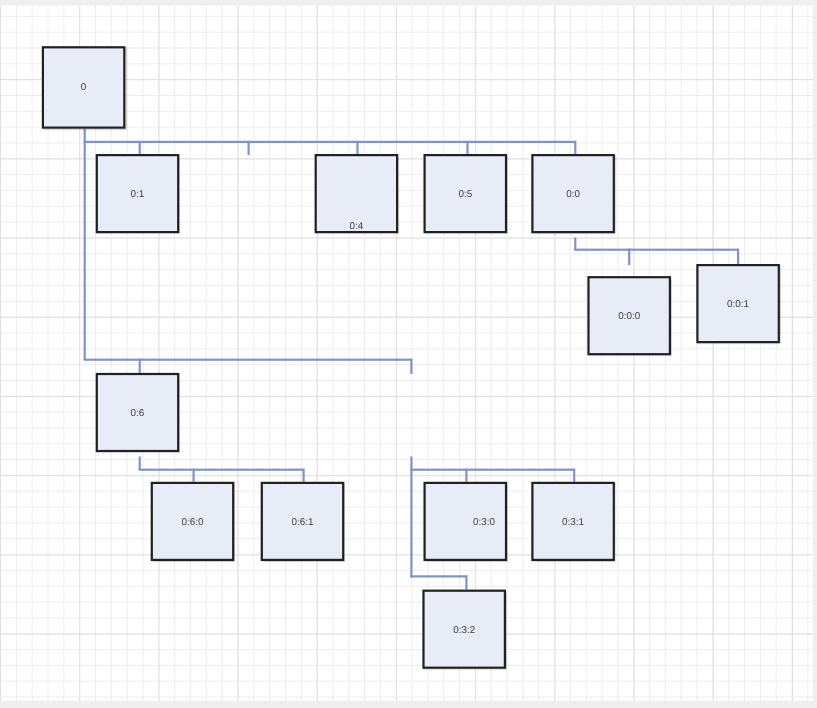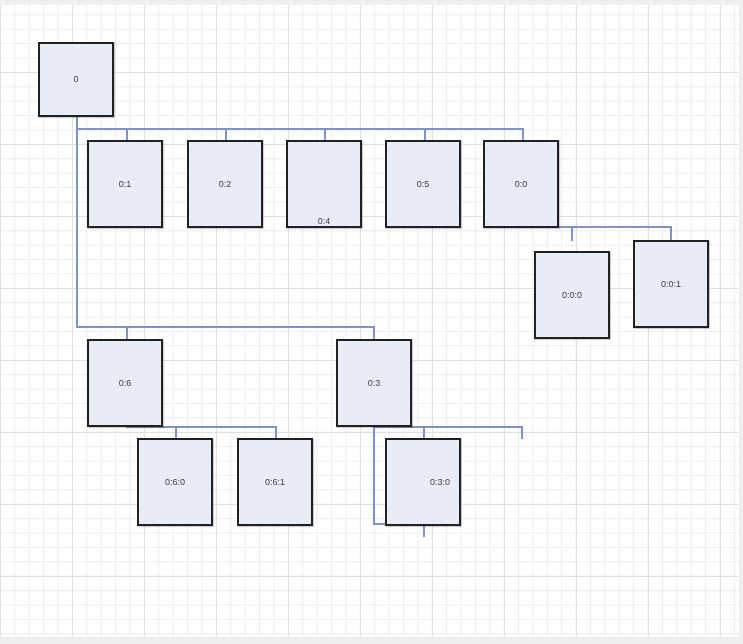--- a/index.html
+++ b/index.html
@@ -30,21 +30,21 @@
       linear-gradient(var(--grid-minor) 1px, transparent 1px),
       linear-gradient(90deg, var(--grid-minor) 1px, transparent 1px);
     background-size: 72px 72px, 72px 72px, 14.4px 14.4px, 14.4px 14.4px;
   }
   .strip { position: absolute; background: var(--frame-bg); z-index: 5; }
   .strip.top    { left: 0; top: 0; width: 743px; height: 5px; }
   .strip.right  { left: 739px; top: 0; width: 4px; height: 644px; }
   .strip.bottom { left: 0; top: 637px; width: 743px; height: 7px; }
   .node {
     position: absolute;
-    width: 76px; height: 88px;
+    width: 76px; height: 72px;
     background: var(--node-fill);
     border: 2px solid var(--node-border);
     box-shadow: 1px 1px 1px rgba(0,0,0,0.18);
     display: flex; align-items: center; justify-content: center;
     z-index: 3;
   }
   .node-label {
     font-size: 9px;
     color: var(--label-color);
     text-align: center;
@@ -87,51 +87,51 @@
   <div class="ev" style="left:521px;top:426px;height:13px;"></div>
   <div class="eh" style="left:373px;top:523px;width:51px;"></div>
   <div class="ev" style="left:423px;top:523px;height:14px;"></div>
 
   <div class="node" style="left:38px;top:42px;height:75px;">
     <span class="node-label">0</span>
   </div>
   <div class="node" style="left:87px;top:140px;">
     <span class="node-label">0:1</span>
   </div>
-  <div class="node" style="left:187px;top:140px;">
-    <span class="node-label">0:2</span>
-  </div>
   <div class="node" style="left:286px;top:140px;align-items:flex-end;">
     <span class="node-label">0:4</span>
   </div>
   <div class="node" style="left:385px;top:140px;">
     <span class="node-label">0:5</span>
   </div>
   <div class="node" style="left:483px;top:140px;">
     <span class="node-label">0:0</span>
   </div>
   <div class="node" style="left:534px;top:240px;margin-top:11px;">
     <span class="node-label">0:0:0</span>
   </div>
   <div class="node" style="left:633px;top:240px;">
     <span class="node-label">0:0:1</span>
   </div>
   <div class="node" style="left:87px;top:339px;">
     <span class="node-label">0:6</span>
   </div>
-  <div class="node" style="left:336px;top:339px;">
-    <span class="node-label">0:3</span>
-  </div>
   <div class="node" style="left:137px;top:438px;">
     <span class="node-label">0:6:0</span>
   </div>
   <div class="node" style="left:237px;top:438px;">
     <span class="node-label">0:6:1</span>
   </div>
   <div class="node" style="left:385px;top:438px;padding-left:34px;">
     <span class="node-label">0:3:0</span>
   </div>
+  <div class="node" style="left:483px;top:438px;">
+    <span class="node-label">0:3:1</span>
+  </div>
+  <div class="node" style="left:384px;top:536px;">
+    <span class="node-label">0:3:2</span>
+  </div>
 
 </div>
 
 <div class="strip top"></div>
 <div class="strip right"></div>
 <div class="strip bottom"></div>
 
 </body></html>

